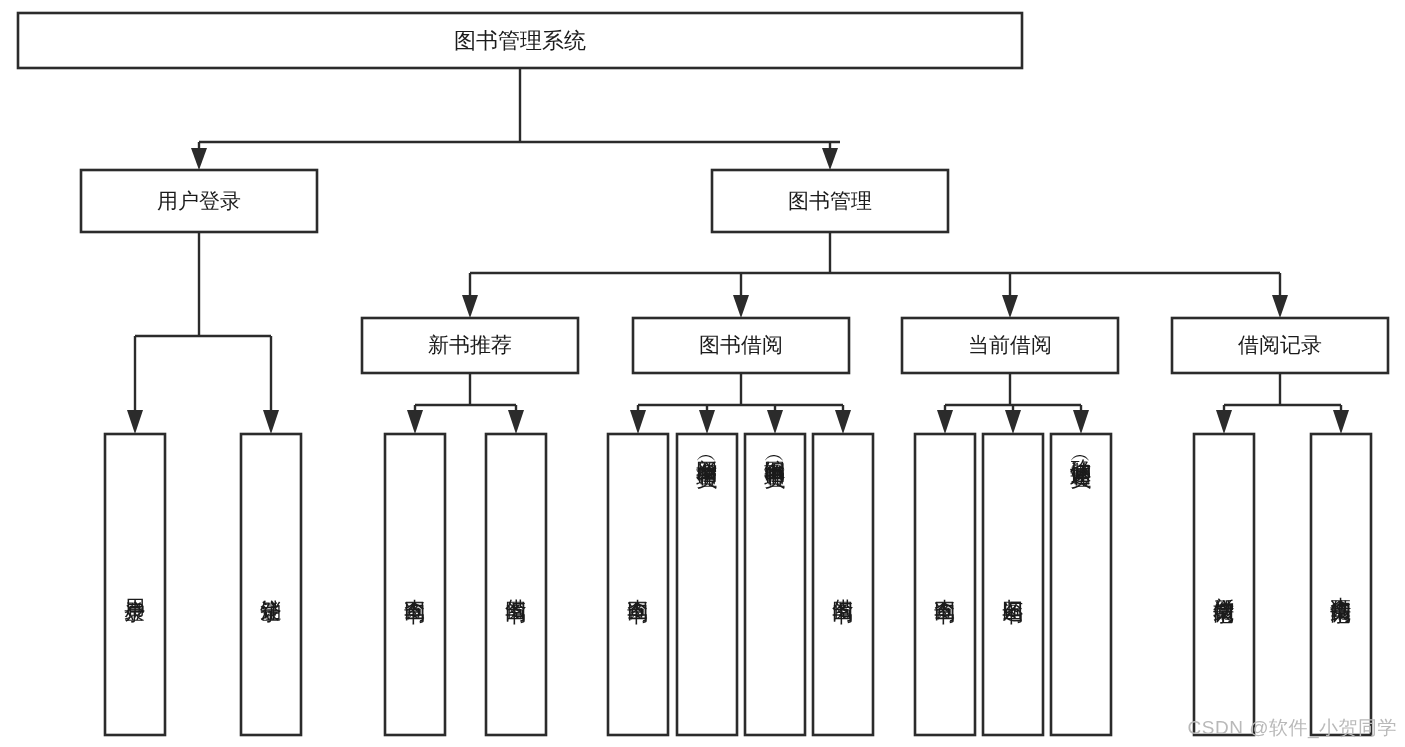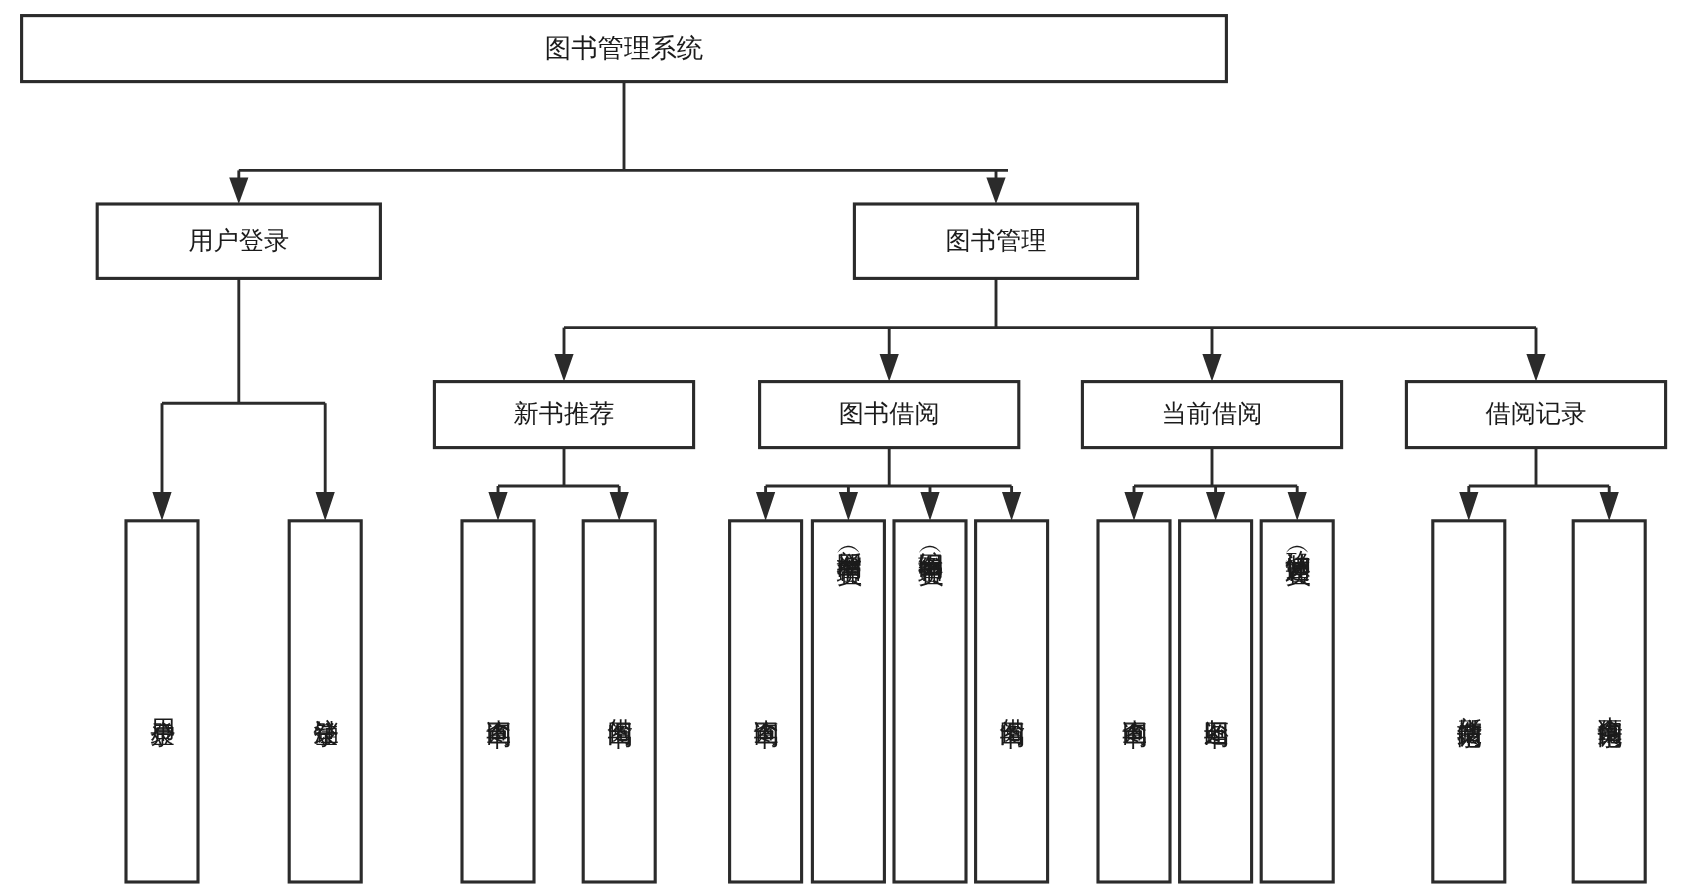--- a/index.html
+++ b/index.html
@@ -230,13 +230,14 @@
   <div class="leaf-label-wrap" style="left:1051px; top:434px; width:60px; height:301px; align-items:flex-start;">
     <span class="leaf-label" style="margin-top:8px;">确认归还（管理员）</span>
   </div>
   <div class="leaf-label-wrap" style="left:1194px; top:434px; width:60px; height:301px;">
     <span class="leaf-label">新增借阅记录</span>
   </div>
   <div class="leaf-label-wrap" style="left:1311px; top:434px; width:60px; height:301px;">
     <span class="leaf-label">查询借阅记录</span>
   </div>
 
+  <div class="watermark">CSDN @软件_小贺同学</div>
 </div>
 
 </body></html>

